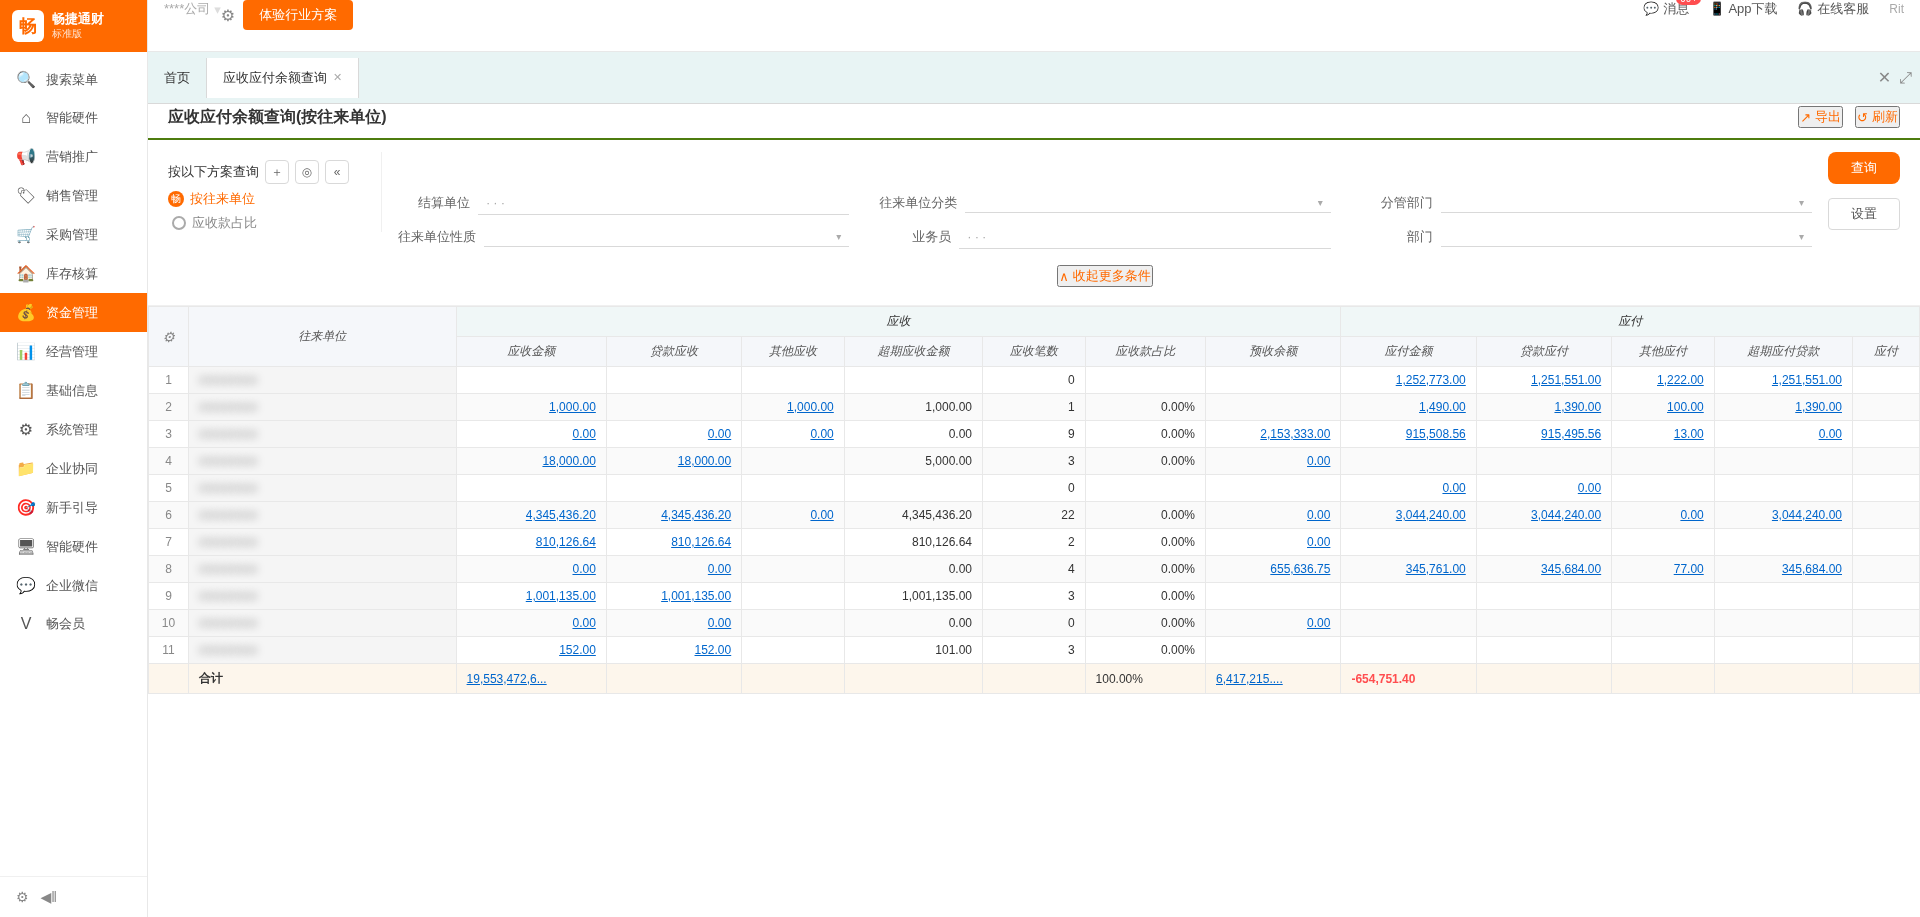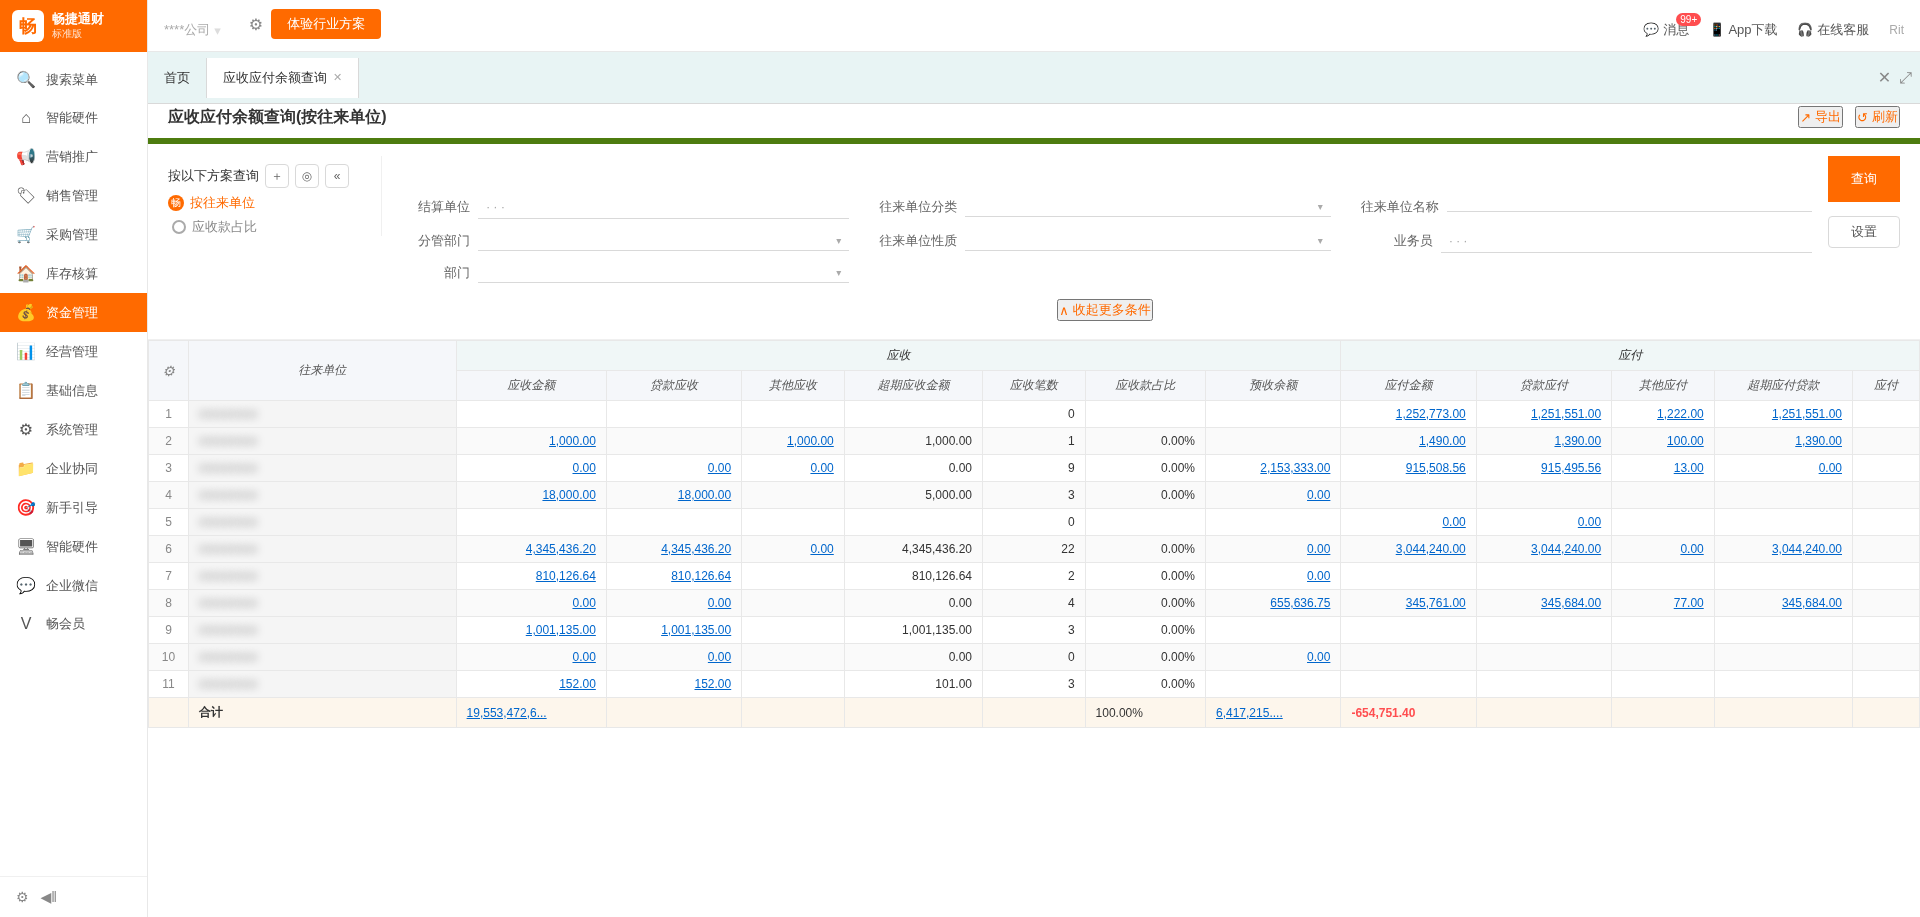--- a/index.html
+++ b/index.html
@@ -23,21 +23,21 @@
       color: #555; font-size: 13px; transition: background 0.2s;
     }
     .sidebar-item.active { background: #ff6a00; color: #fff; border-radius: 0; }
     .sidebar-item .icon { font-size: 16px; width: 20px; text-align: center; }
     .sidebar-footer { padding: 12px 16px; display: flex; align-items: center; gap: 12px; border-top: 1px solid #f0f0f0; }
     .sidebar-footer-btn { color: #888; cursor: pointer; font-size: 14px; }
 
     
     .topbar {
       position: fixed; left: 148px; top: 0; right: 0; height: 52px; background: #fff;
-      border-bottom: 1px solid #e8e8e8; display: flex; align-items: flex-end; padding: 12px 16px; z-index: 99; gap: 28px;
+      border-bottom: 1px solid #e8e8e8; display: flex; align-items: flex-start; padding: 0 16px; z-index: 99; gap: 0;
     }
     .topbar-breadcrumb { color: #aaa; font-size: 13px; display: flex; align-items: center; gap: 4px; }
     .topbar-divider { color: #ddd; }
     .topbar-actions { display: flex; align-items: center; gap: 8px; margin-right: 8px; }
     .topbar-btn-orange {
       background: #ff6a00; color: #fff; border: none; border-radius: 4px;
       padding: 6px 16px; font-size: 13px; cursor: pointer;
     }
     .topbar-right { margin-left: auto; display: flex; align-items: center; gap: 20px; font-size: 13px; color: #555; }
     .topbar-badge { position: relative; display: inline-block; }
@@ -60,21 +60,21 @@
     .tabbar-icon-btn { color: #888; cursor: pointer; font-size: 16px; }
 
     
     .main {
       position: fixed; left: 148px; top: 92px; right: 0; bottom: 0; background: #fff;
       overflow: hidden; display: flex; flex-direction: column;
     }
 
     
     .page-header {
-      padding: 14px 20px 10px; border-bottom: 6px solid #4d7c0f;
+      padding: 14px 20px 10px; border-bottom: 2px solid #4d7c0f;
       display: flex; align-items: center; justify-content: space-between;
     }
     .page-title { font-size: 16px; font-weight: bold; color: #333; }
     .page-header-actions { display: flex; align-items: center; gap: 12px; }
     .header-action-btn { color: #ff6a00; font-size: 13px; cursor: pointer; display: flex; align-items: center; gap: 4px; }
 
     
     .filter-area { padding: 12px 20px; border-bottom: 1px solid #f0f0f0; }
     .filter-label-group { display: flex; align-items: center; gap: 6px; margin-right: 16px; margin-top: 8px; }
     .filter-icon-btn { width: 24px; height: 24px; border: 1px solid #d9d9d9; border-radius: 4px; display: flex; align-items: center; justify-content: center; cursor: pointer; color: #666; font-size: 12px; }
@@ -85,22 +85,22 @@
     .filter-field-input {
       flex: 1; border: none; border-bottom: 1px solid #d9d9d9; padding: 4px 8px;
       font-size: 13px; color: #333; outline: none; cursor: pointer; display: flex;
       align-items: center; justify-content: space-between;
     }
     .filter-collapse { display: flex; align-items: center; justify-content: center; padding: 6px 0; }
     .filter-collapse-btn { color: #ff6a00; font-size: 13px; cursor: pointer; display: flex; align-items: center; gap: 4px; }
 
     
     .query-btn {
-      background: #ff6a00; color: #fff; border: none; border-radius: 0;
-      padding: 14px 20px; font-size: 13px; cursor: pointer; display: block; width: 72px; margin-bottom: 8px;
+      background: #ff6a00; color: #fff; border: none; border-radius: 8px;
+      padding: 7px 20px; font-size: 13px; cursor: pointer; display: block; width: 72px; margin-bottom: 8px;
     }
     .setting-btn {
       background: #fff; color: #555; border: 1px solid #d9d9d9; border-radius: 4px;
       padding: 6px 16px; font-size: 13px; cursor: pointer; display: block; width: 72px;
     }
     .filter-right { display: flex; flex-direction: column; gap: 6px; padding-left: 16px; }
 
     
     .table-area { flex: 1; overflow: auto; padding: 0 0 0 0; }
     .data-table { width: 100%; border-collapse: collapse; font-size: 12px; }
@@ -282,25 +282,20 @@
             <span class="filter-field-label">结算单位</span>
             <div class="filter-field-input">
               <span style="color:#aaa;letter-spacing:3px;">···</span>
             </div>
           </div>
           <div class="filter-field">
             <span class="filter-field-label">往来单位分类</span>
             <div class="filter-field-input" style="border-bottom:1px solid #d9d9d9;flex:1;display:flex;align-items:center;justify-content:space-between;padding:4px 8px;">
               <span></span>
                 <span style="color:#aaa;font-size:10px;">▾</span>
-            </div>
-          </div>
-          <div class="filter-field">
-            <span class="filter-field-label">往来单位名称</span>
-            <div class="filter-field-input" style="border-bottom:1px solid #d9d9d9;flex:1;padding:4px 8px;">
             </div>
           </div>
 
           <div class="filter-field">
             <span class="filter-field-label">分管部门</span>
             <div class="filter-field-input" style="border-bottom:1px solid #d9d9d9;flex:1;display:flex;align-items:center;justify-content:space-between;padding:4px 8px;">
               <span></span>
                 <span style="color:#aaa;font-size:10px;">▾</span>
             </div>
           </div>

